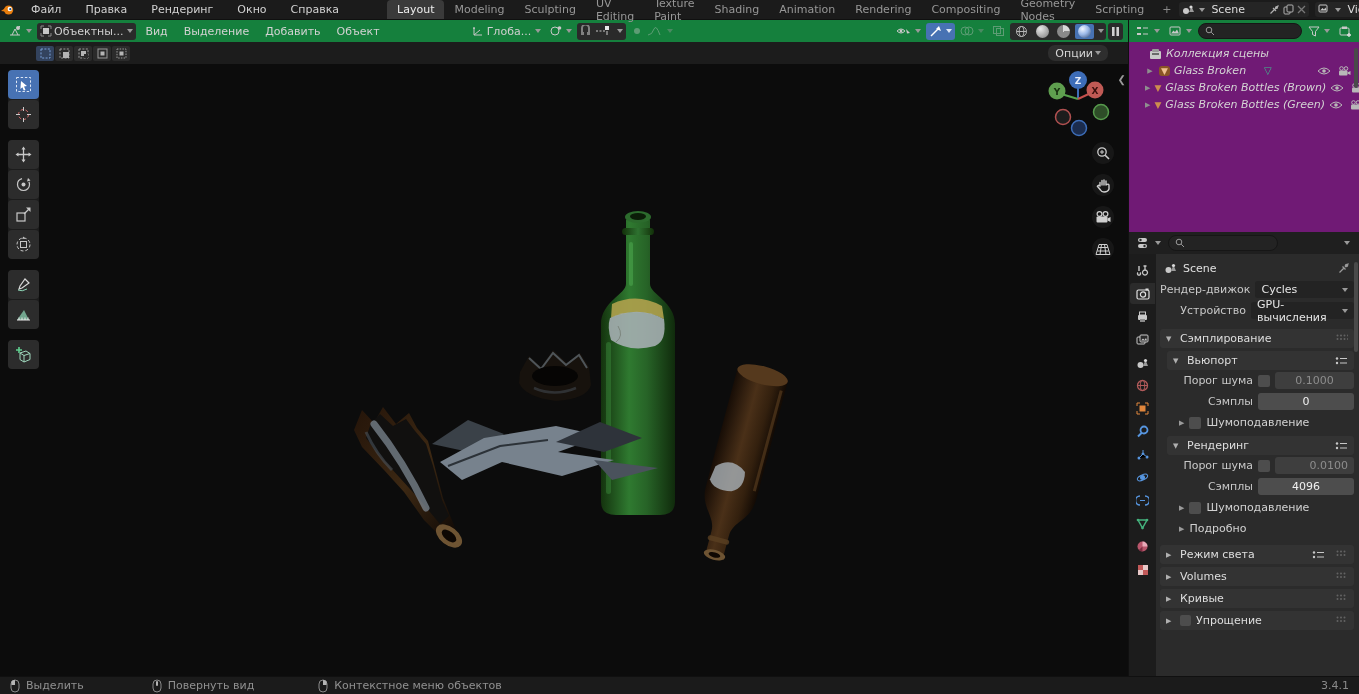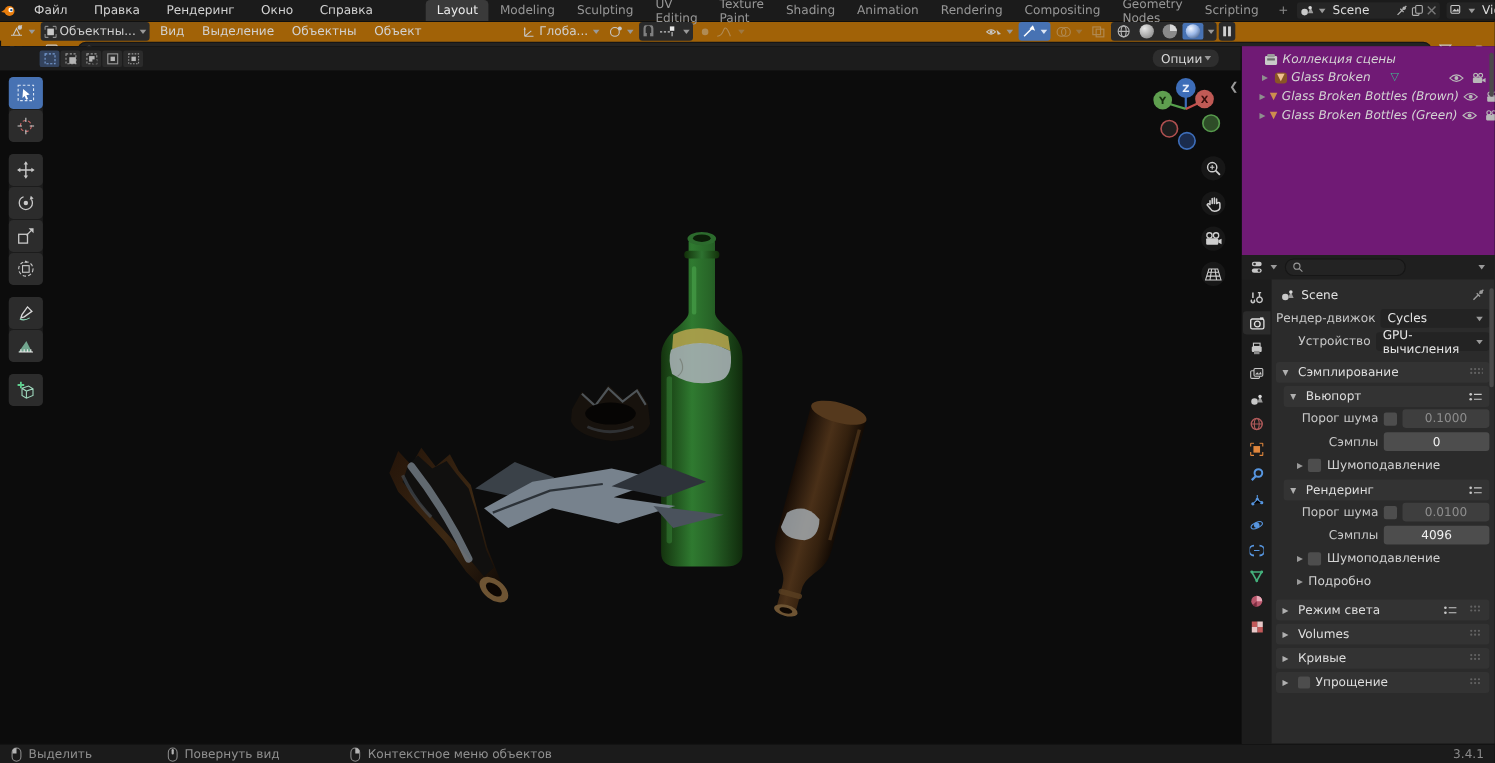--- a/index.html
+++ b/index.html
@@ -13,21 +13,21 @@
   .tmenu { padding:0 8px; display:flex; align-items:center; color:#d2d2d2; cursor:default;margin-left:8px; }
   .tabs { display:flex; margin-left:40px; }
   .tab { padding:0 10px; display:flex; align-items:center; color:#979797; }
   .tab.active { background:#3a3a3a; color:#ececec; border-radius:4px 4px 0 0; }
   .tab.add { color:#8a8a8a; padding:0 8px; }
   .idblocks { margin-left:auto; display:flex; align-items:center; gap:6px; padding-right:4px; }
   .idblock { display:flex; align-items:center; gap:3px; background:#252525; border-radius:3px; height:15px; padding:0 3px; }
   .idblock .txt { color:#dcdcdc; padding:0 3px; min-width:58px; }
 
   
-  .header2 { height:23px; display:flex; background:#a16207; border-top:1px solid #101010;flex-direction:column; }
+  .header2 { height:23px; display:flex; background:#15803d; border-top:1px solid #101010; }
   .vph { width:1128px; display:flex; align-items:center; gap:2px; padding:0 5px; }
   .outh { flex:1; display:flex; align-items:center; gap:3px; padding:0 4px; border-left:1px solid #101010; }
   .hbtn { display:flex; align-items:center; gap:2px; height:17px; padding:0 3px; border-radius:3px; background:transparent; }
   .hbtn.box { background:#2a2a2a; }
   .hbtn.active { background:#4772b3; }
   .hbtn.dim { opacity:.4; }
   .hmenu { padding:0 7px; color:#d2d2d2; }
   .chev { width:0;height:0;border-left:3px solid transparent;border-right:3px solid transparent;border-top:4px solid #9a9a9a; margin-left:2px; }
   .shadepill { display:flex; align-items:center; background:#2a2a2a; border-radius:3px; height:17px; padding:0 2px; gap:2px; }
   .sphere { width:13px;height:13px;border-radius:50%; }
@@ -171,21 +171,21 @@
       <div class="hbtn box">
         <svg width="12" height="12" viewBox="0 0 12 12">
             <rect x="3" y="3" width="6" height="6" fill="#c8c8c8"></rect>
             <path d="M1,1 L4,1 M8,1 L11,1 M1,1 L1,4 M11,1 L11,4 M1,8 L1,11 M11,8 L11,11 M1,11 L4,11 M8,11 L11,11" stroke="#8a8a8a"></path>
           </svg>
         <span>Объектны...</span>
         <div class="chev"></div>
       </div>
       <div class="hmenu">Вид</div>
       <div class="hmenu">Выделение</div>
-      <div class="hmenu">Объектны</div>
+      <div class="hmenu">Добавить</div>
       <div class="hmenu">Объект</div>
       <div style="width:78px"></div>
       <div class="hbtn">
         <svg width="13" height="12" viewBox="0 0 13 12">
             <path d="M2,10 L10,10 M2,10 L2,2 M2,10 L8,5" stroke="#c8c8c8" fill="none"></path>
             <path d="M2,2 L1,4 L3,4 Z" fill="#c8c8c8"></path>
           </svg>
         <span>Глоба...</span>
         <div class="chev"></div>
       </div>
@@ -814,21 +814,21 @@
                         <path d="M5,2.5 L12,2.5"></path>
                         <circle cx="2" cy="7" r="1.2" fill="#c8c8c8" stroke="none"></circle>
                         <path d="M5,7 L12,7"></path>
                       </g>
                     </svg>
                   </span>
               </div>
               <div class="prow">
                 <span class="plabel">Порог шума</span>
                 <span class="cbox"></span>
-                <div class="pfield disabled" style="justify-content:center">
+                <div class="pfield disabled" style="justify-content:flex-end">
                     <span>0.0100</span>
                   </div>
               </div>
               <div class="prow">
                 <span class="plabel">Сэмплы</span>
                 <div class="pfield num">
                     <span>4096</span>
                   </div>
               </div>
               <div class="prowind">

